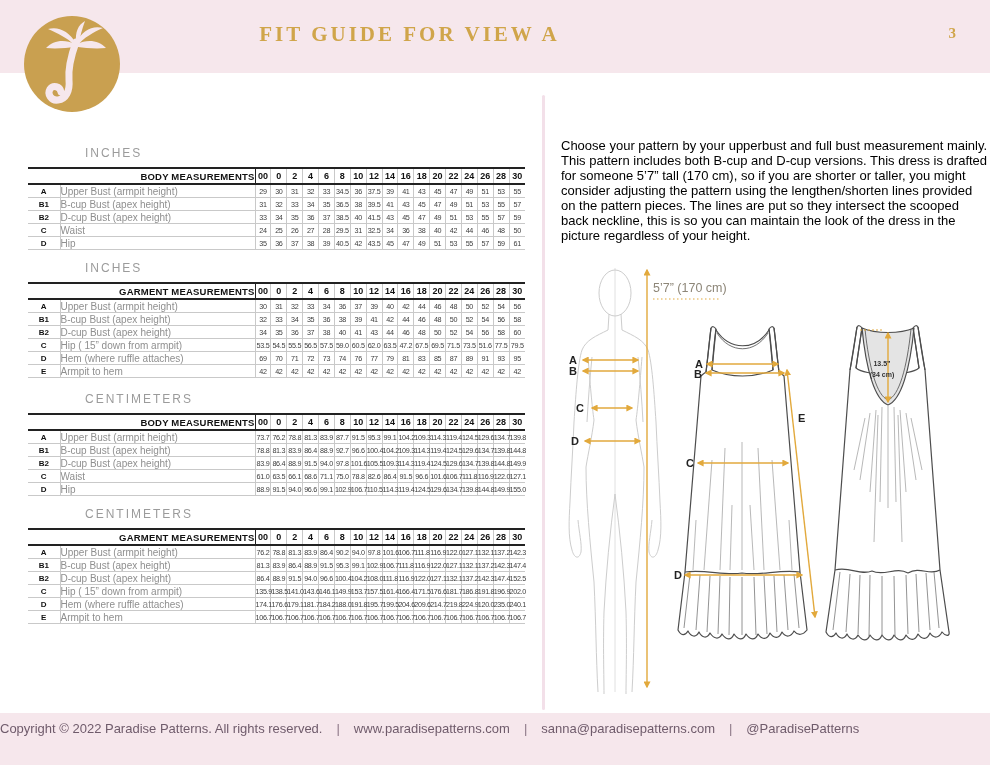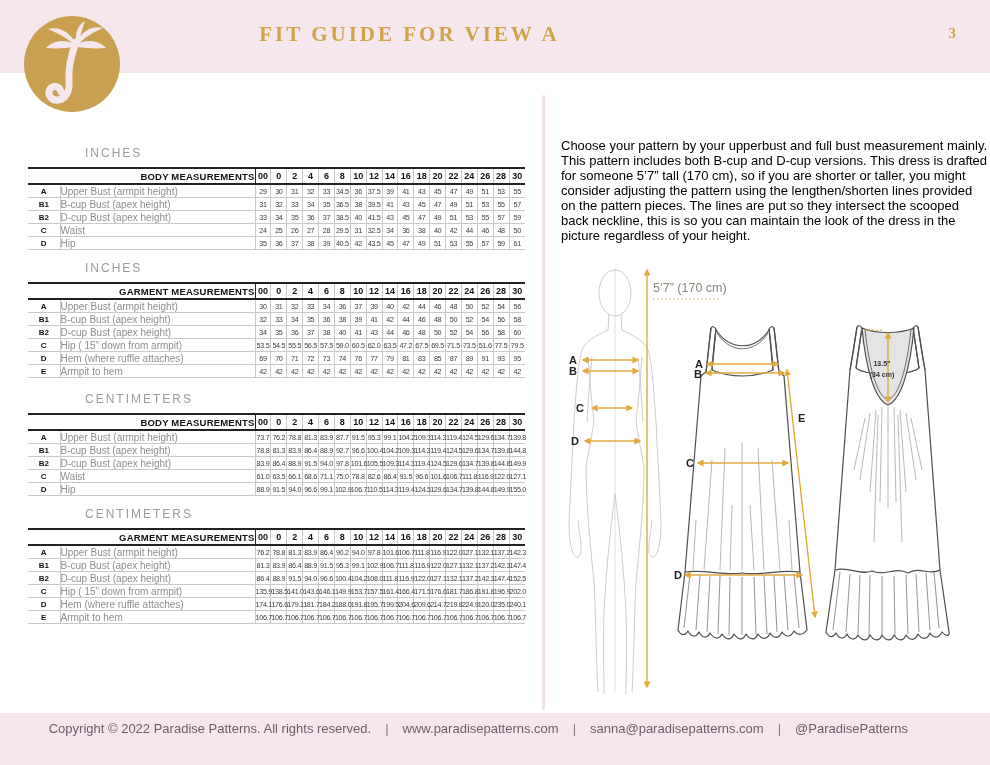--- a/index.html
+++ b/index.html
@@ -37,21 +37,21 @@
   .cs-heading{position:absolute;left:560px;top:104px;width:420px;text-align:center;
         font-family:"Liberation Serif",serif;font-weight:bold;font-size:15px;
         letter-spacing:1.2px;color:#151515;}
   .cs-body{position:absolute;left:561px;top:125px;width:427px;font-size:13px;
         line-height:15px;color:#000000;}
   .svg-figure{position:absolute;left:558px;top:262px;}
   .svg-front{position:absolute;left:670px;top:320px;}
   .svg-back{position:absolute;left:820px;top:320px;}
   
   .footer-bar{position:absolute;left:0;top:713px;width:990px;height:52px;background:#F6E7EC;}
-  .footer-text{position:absolute;left:0;top:721px;width:908px;text-align:right;
+  .footer-text{position:absolute;left:0;top:721px;width:908px;text-align:left;
         font-size:13px;color:#6F5B6B;}
   .footer-text .sep{margin:0 14px;color:#8a7585;}
   
   .gold-line{stroke:#E2A93C;stroke-width:1.4;fill:none;}
   .mark-letter{font-family:"Liberation Sans",sans-serif;font-weight:bold;font-size:11px;fill:#222;}
   .sketch{stroke:#cdcdcd;stroke-width:1;fill:none;}
   .dress{stroke:#4d4d4d;stroke-width:1.2;fill:#ffffff;stroke-linejoin:round;}
   .dressline{stroke:#4d4d4d;stroke-width:1.2;fill:none;stroke-linejoin:round;}
   .thinline{stroke:#4d4d4d;stroke-width:0.8;fill:none;}
   .gather{stroke:#9a9a9a;stroke-width:0.7;fill:none;}

